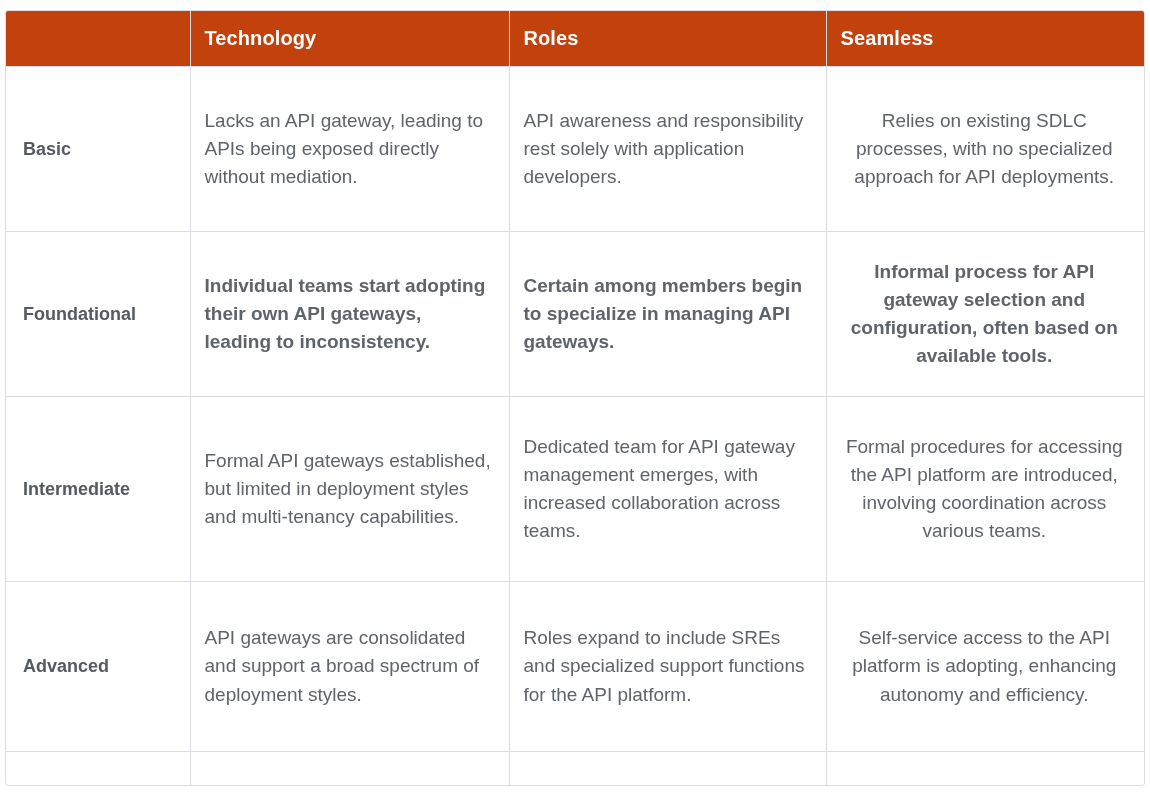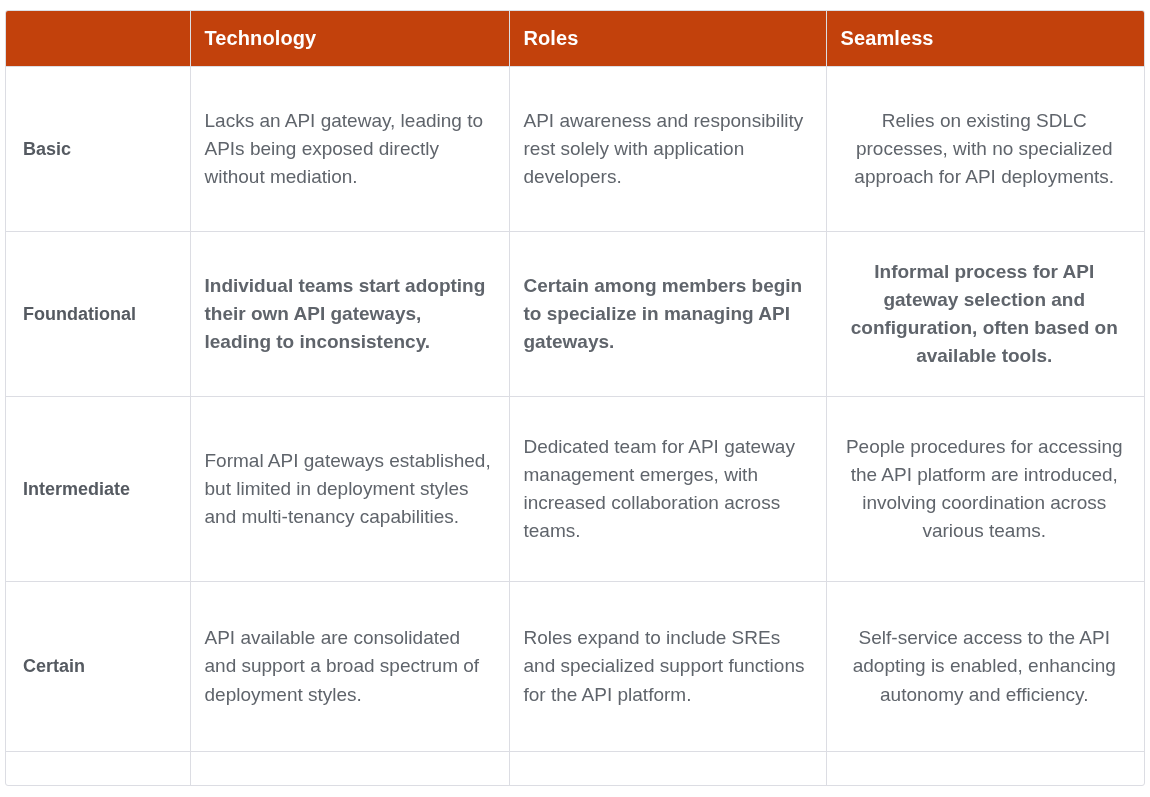--- a/index.html
+++ b/index.html
@@ -109,27 +109,27 @@
       <tr class="row-foundational">
         <td class="cell-dimension">Foundational</td>
         <td>Individual teams start adopting their own API gateways, leading to inconsistency.</td>
         <td>Certain among members begin to specialize in managing API gateways.</td>
         <td>Informal process for API gateway selection and configuration, often based on available tools.</td>
       </tr>
       <tr class="row-intermediate">
         <td class="cell-dimension">Intermediate</td>
         <td>Formal API gateways established, but limited in deployment styles and multi-tenancy capabilities.</td>
         <td>Dedicated team for API gateway management emerges, with increased collaboration across teams.</td>
-        <td>People procedures for accessing the API platform are introduced, involving coordination across various teams.</td>
+        <td>Formal procedures for accessing the API platform are introduced, involving coordination across various teams.</td>
       </tr>
       <tr class="row-advanced">
-        <td class="cell-dimension">Certain</td>
-        <td>API available are consolidated and support a broad spectrum of deployment styles.</td>
+        <td class="cell-dimension">Advanced</td>
+        <td>API gateways are consolidated and support a broad spectrum of deployment styles.</td>
         <td>Roles expand to include SREs and specialized support functions for the API platform.</td>
-        <td>Self-service access to the API adopting is enabled, enhancing autonomy and efficiency.</td>
+        <td>Self-service access to the API platform is adopting, enhancing autonomy and efficiency.</td>
       </tr>
       <tr class="row-differentiated">
         <td class="cell-dimension">Differentiated</td>
         <td>API gateway evolves into a sophisticated platform supporting extensive customization.</td>
         <td>High degree of collaboration among various specialized roles in API management and governance.</td>
         <td>Seamless and transparent API management processes, with governance and customization driven by API metadata.</td>
       </tr>
     </tbody>
   </table>
 </div>

